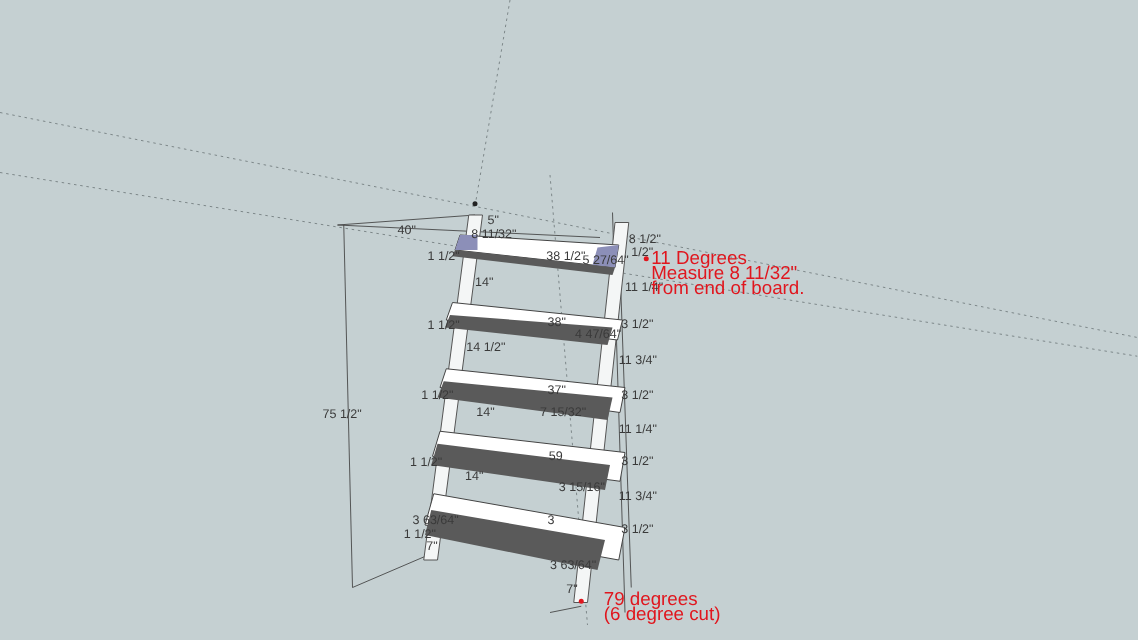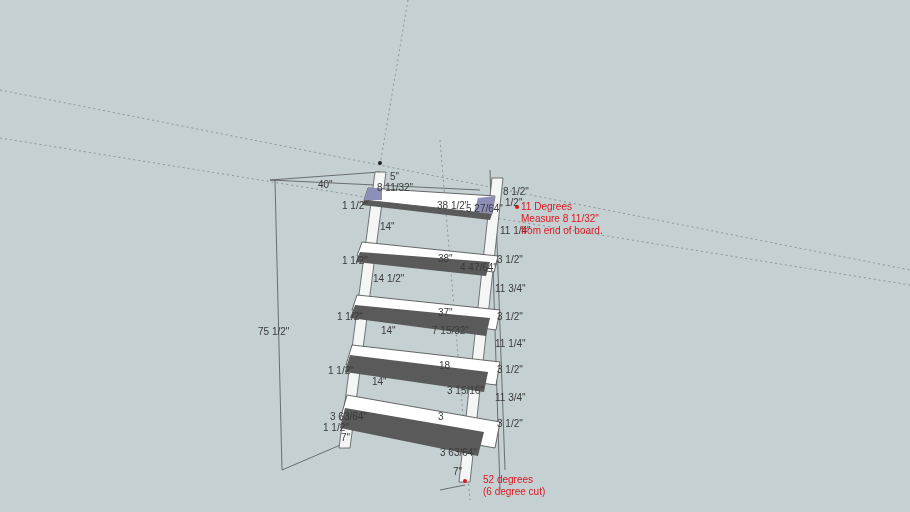--- a/index.html
+++ b/index.html
@@ -1,20 +1,20 @@
 <!DOCTYPE html>
 <html><head>
 <meta charset="utf-8">
 <style>
   html, body { margin:0; padding:0; }
   body { width:910px; height:512px; overflow:hidden; background:#c5d0d2; font-family:"Liberation Sans", sans-serif; }
   #viewport { position:relative; width:910px; height:512px; background:#c5d0d2; }
   #scene { position:absolute; left:0; top:0; }
   .dim { position:absolute; font-size:10px; color:#3a3a3a; white-space:nowrap; line-height:11px; }
-  .note { position:absolute; font-size:10px; color:#e0161e; white-space:nowrap; line-height:12px; }
+  .note { position:absolute; font-size:15px; color:#e0161e; white-space:nowrap; line-height:12px; }
 </style>
 </head>
 <body>
 
 <div id="viewport">
 
   <svg id="scene" width="910" height="512">
 
     <g stroke="#7d8789" stroke-width="0.8" stroke-dasharray="2,3" fill="none">
       <line x1="0" y1="90" x2="910" y2="270"></line>
@@ -90,36 +90,36 @@
   <span class="dim" style="left:495px;top:283px;">11 3/4"</span>
 
   <span class="dim" style="left:337px;top:311px;">1 1/2"</span>
   <span class="dim" style="left:438px;top:307px;">37"</span>
   <span class="dim" style="left:432px;top:325px;">7 15/32"</span>
   <span class="dim" style="left:497px;top:311px;">3 1/2"</span>
   <span class="dim" style="left:381px;top:325px;">14"</span>
   <span class="dim" style="left:495px;top:338px;">11 1/4"</span>
 
   <span class="dim" style="left:328px;top:365px;">1 1/2"</span>
-  <span class="dim" style="left:439px;top:360px;">18</span>
+  <span class="dim" style="left:439px;top:360px;">59</span>
   <span class="dim" style="left:447px;top:385px;">3 15/16"</span>
   <span class="dim" style="left:497px;top:364px;">3 1/2"</span>
   <span class="dim" style="left:372px;top:376px;">14"</span>
   <span class="dim" style="left:495px;top:392px;">11 3/4"</span>
 
   <span class="dim" style="left:330px;top:411px;">3 63/64"</span>
   <span class="dim" style="left:323px;top:422px;">1 1/2"</span>
   <span class="dim" style="left:438px;top:411px;">3</span>
   <span class="dim" style="left:440px;top:447px;">3 63/64"</span>
   <span class="dim" style="left:497px;top:418px;">3 1/2"</span>
   <span class="dim" style="left:341px;top:432px;">7"</span>
   <span class="dim" style="left:453px;top:466px;">7"</span>
 
   <div class="note" style="left:521px;top:201px;">
     <div>11 Degrees</div>
     <div>Measure 8 11/32"</div>
     <div>from end of board.</div>
   </div>
   <div class="note" style="left:483px;top:474px;">
-    <div>52 degrees</div>
+    <div>79 degrees</div>
     <div>(6 degree cut)</div>
   </div>
 </div>
 
 </body></html>

